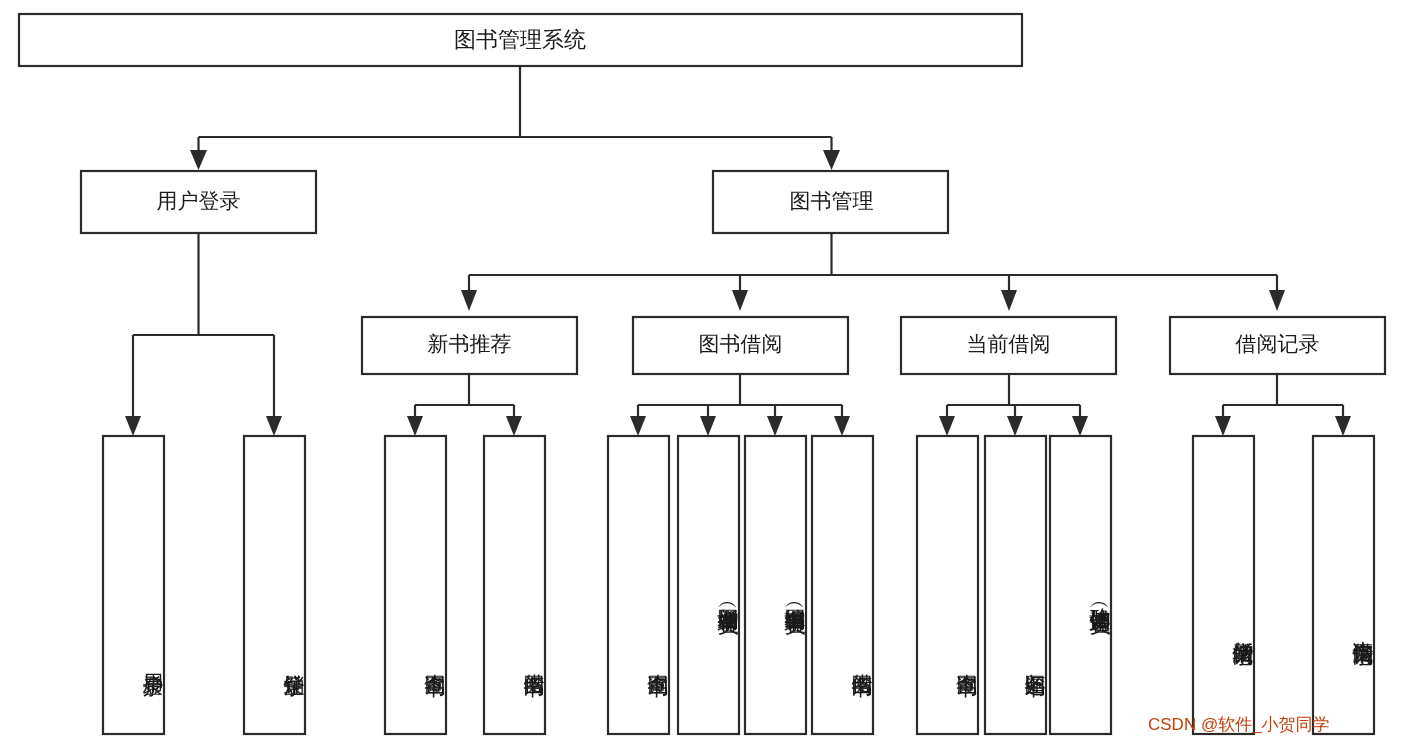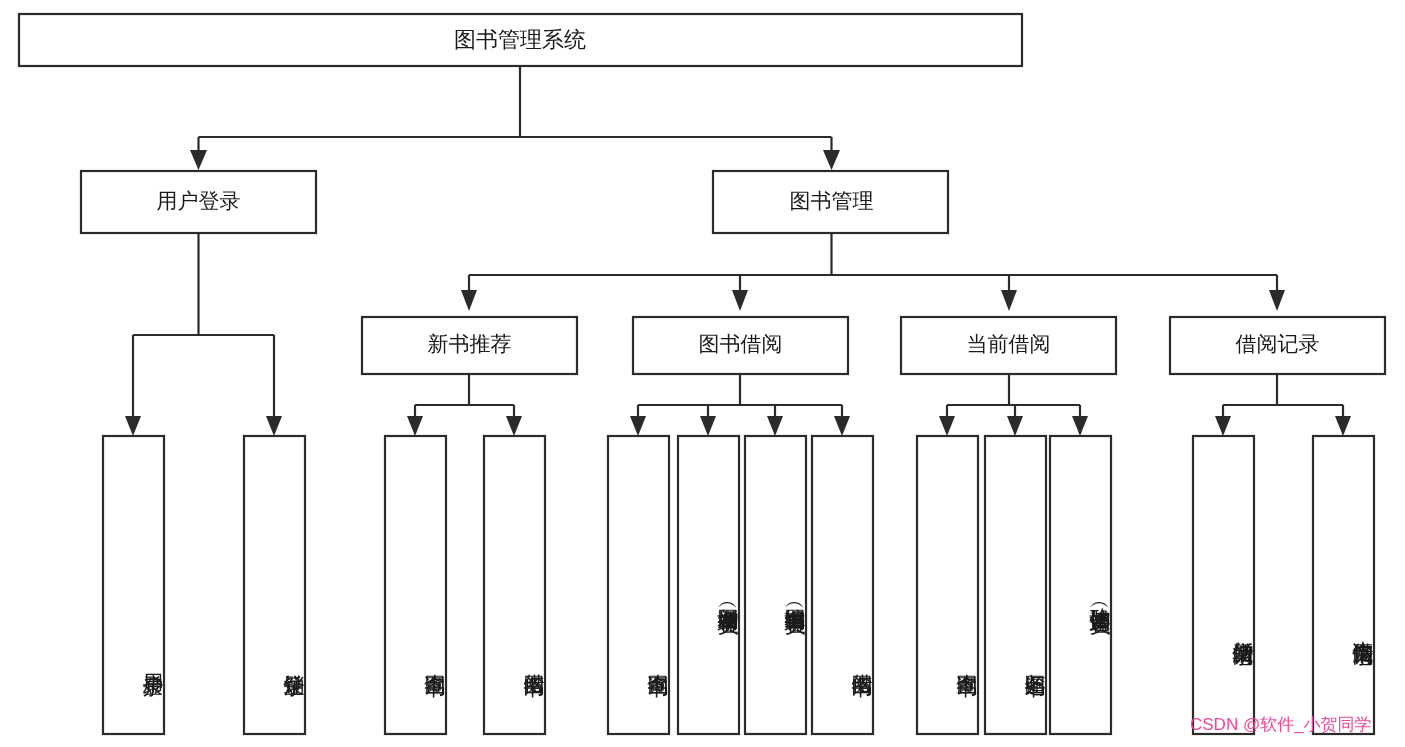--- a/index.html
+++ b/index.html
@@ -68,25 +68,25 @@
     letter-spacing: 1px;
     display: flex;
     align-items: flex-start;
     justify-content: center;
     text-align: left;
     user-select: none;
     pointer-events: none;
   }
   .watermark {
     position: absolute;
-    left: 1190px;
+    left: 1148px;
     top: 713px;
     font-family: "Liberation Sans", "DejaVu Sans", sans-serif;
     font-size: 17px;
-    color: #ec4899;
+    color: #c2410c;
     white-space: nowrap;
     user-select: none;
   }
 </style>
 </head>
 <body>
 
 <div id="diagram-root">
 
   <svg id="flow-svg" viewBox="0 0 1405 747">

